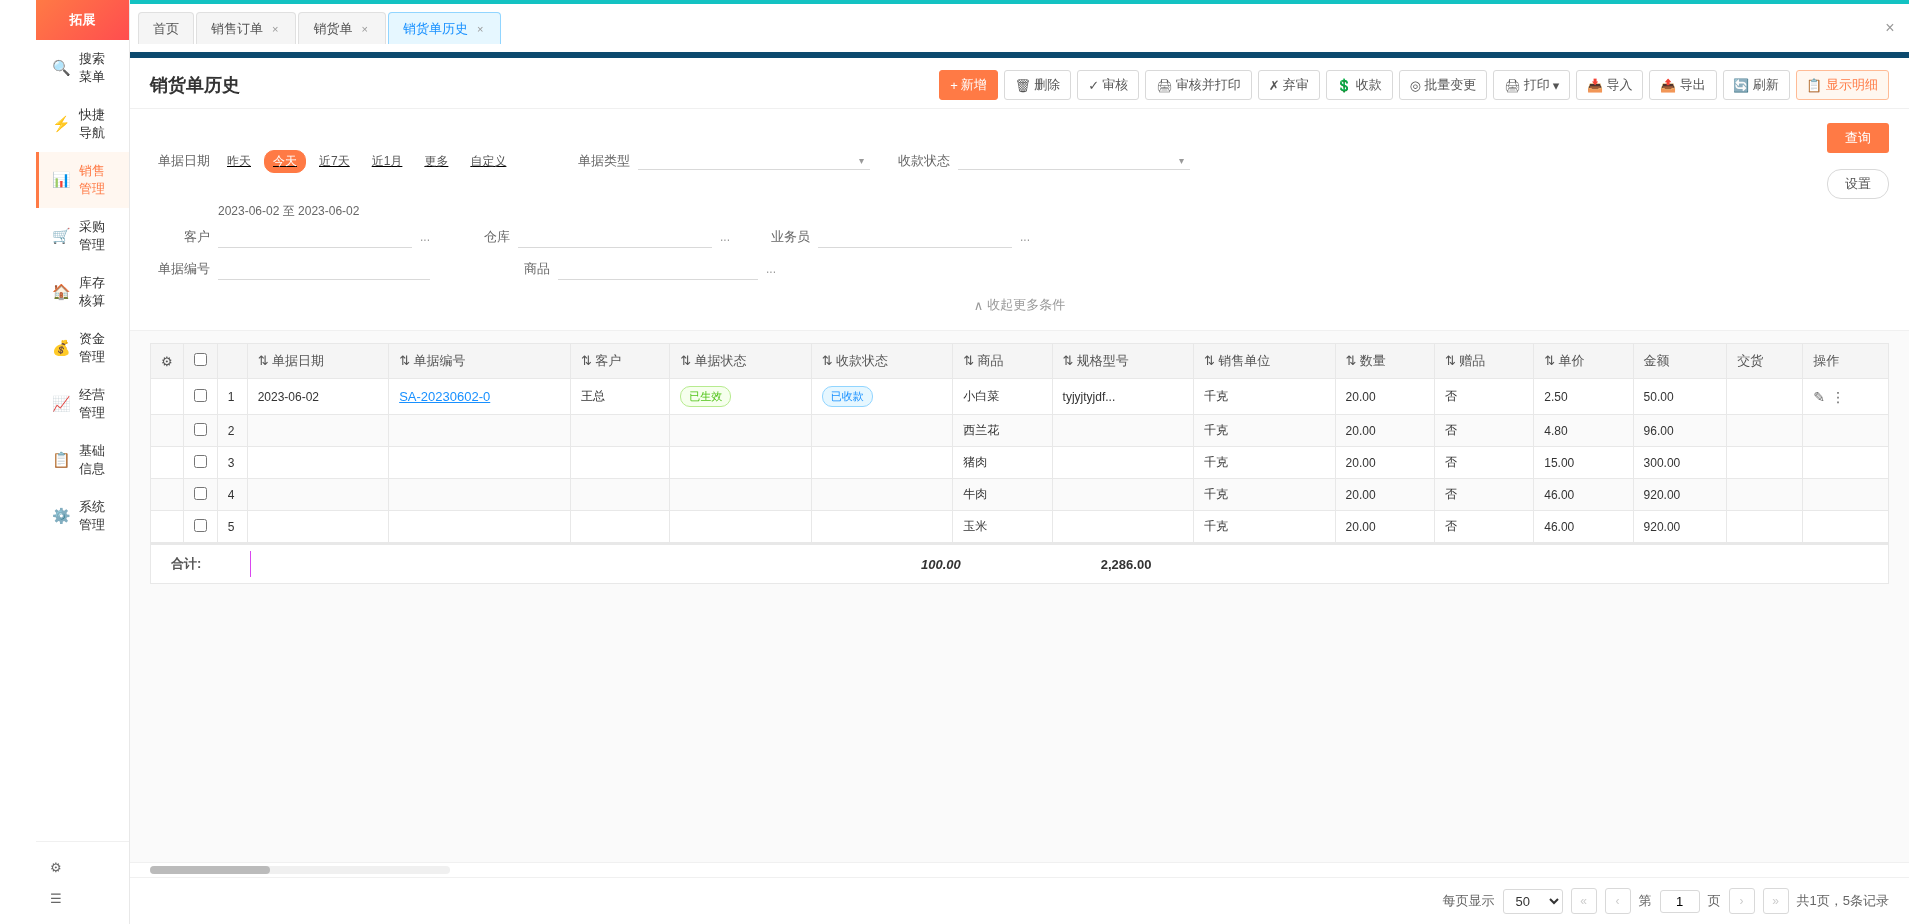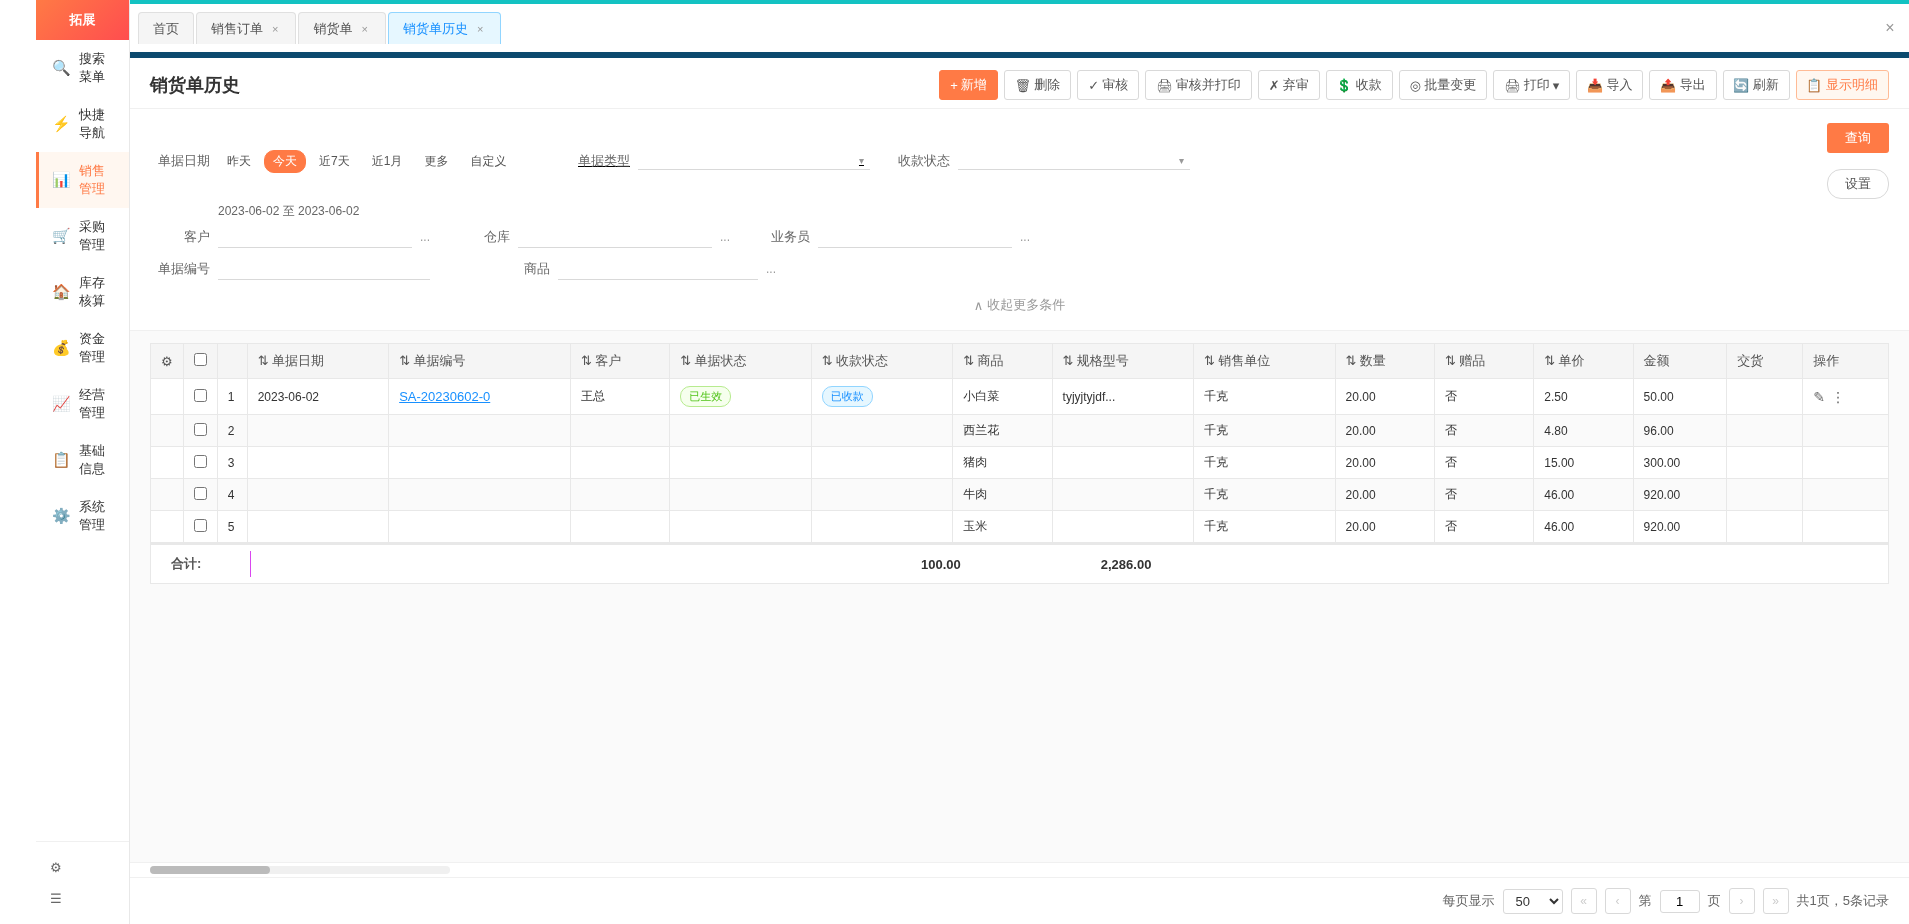--- a/index.html
+++ b/index.html
@@ -182,20 +182,21 @@
       outline: none;
       background: transparent;
       font-size: 13px;
       color: #333;
     }
     .filter-ellipsis { color: #999; font-size: 12px; cursor: pointer; }
     .date-range {
       display: flex;
       align-items: center;
       gap: 4px;
+      text-decoration: underline;
     }
     .date-btn {
       padding: 2px 8px;
       border-radius: 10px;
       cursor: pointer;
       font-size: 12px;
       border: 1px solid transparent;
       color: #555;
     }
     .date-btn.active {
@@ -524,21 +525,21 @@
           <span class="filter-label">单据日期</span>
           <div class="date-range">
             <span class="date-btn">昨天</span>
             <span class="date-btn active">今天</span>
             <span class="date-btn">近7天</span>
             <span class="date-btn">近1月</span>
             <span class="date-btn">更多</span>
             <span class="date-btn">自定义</span>
           </div>
         </div>
-        <div class="filter-field" style="min-width:300px;text-decoration:underline;">
+        <div class="filter-field" style="min-width:300px;">
           <span class="filter-label">单据类型</span>
           <div class="filter-select">
             <span style="color:#ccc; font-size:12px;"></span>
             <span class="filter-select-arrow">▾</span>
           </div>
         </div>
         <div class="filter-field" style="min-width:300px;">
           <span class="filter-label">收款状态</span>
           <div class="filter-select">
             <span style="color:#ccc; font-size:12px;"></span>
@@ -759,21 +760,21 @@
               <td>920.00</td>
               <td></td>
               <td></td>
             </tr>
           </tbody>
       </table>
 
       <div class="table-footer">
         <span class="total-label">合计:</span>
         <div style="flex:1; display:flex; align-items:center; padding:0 10px;">
-          <span style="margin-left:660px; color:#333; font-weight:bold;">100.00</span>
+          <span style="margin-left:660px; color:#333; font-weight:bold;font-style:italic;">100.00</span>
           <span style="margin-left:140px; color:#333; font-weight:bold;">2,286.00</span>
         </div>
       </div>
     </div>
 
     <div class="scrollbar-area">
       <div class="scrollbar-track">
         <div class="scrollbar-thumb"></div>
       </div>
     </div>

